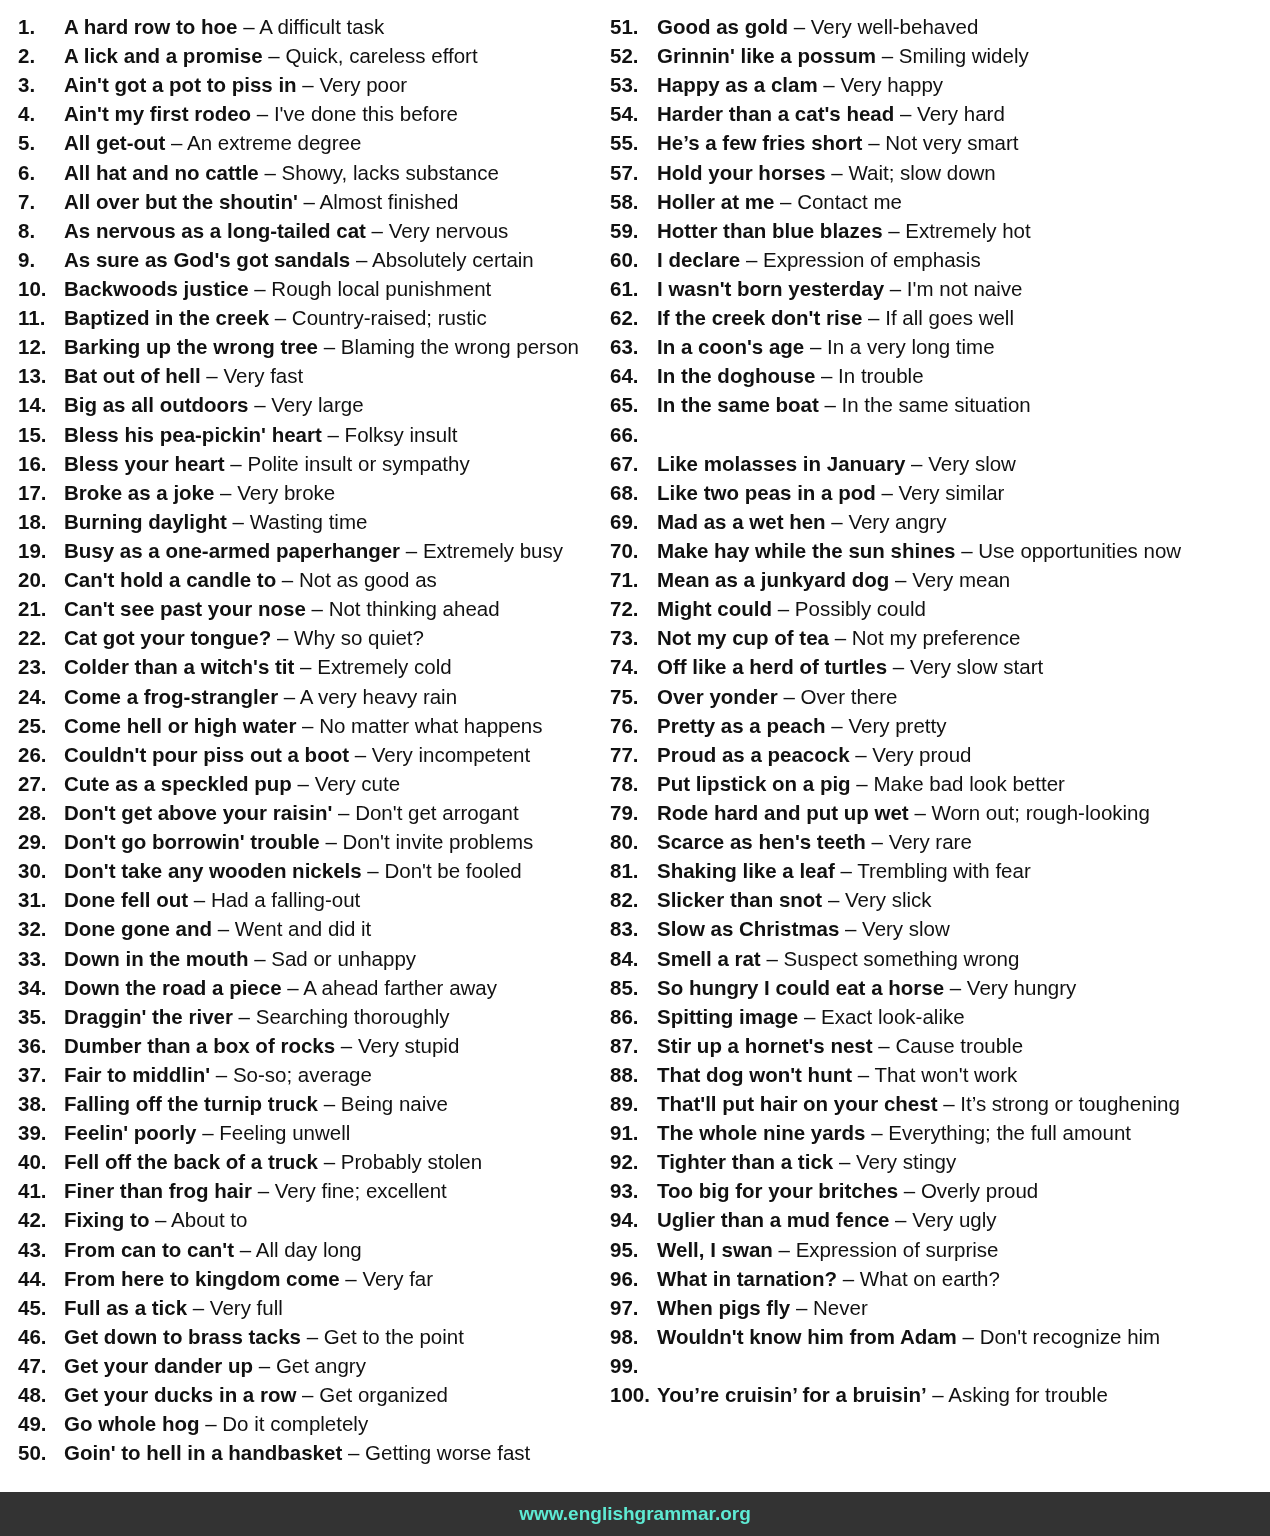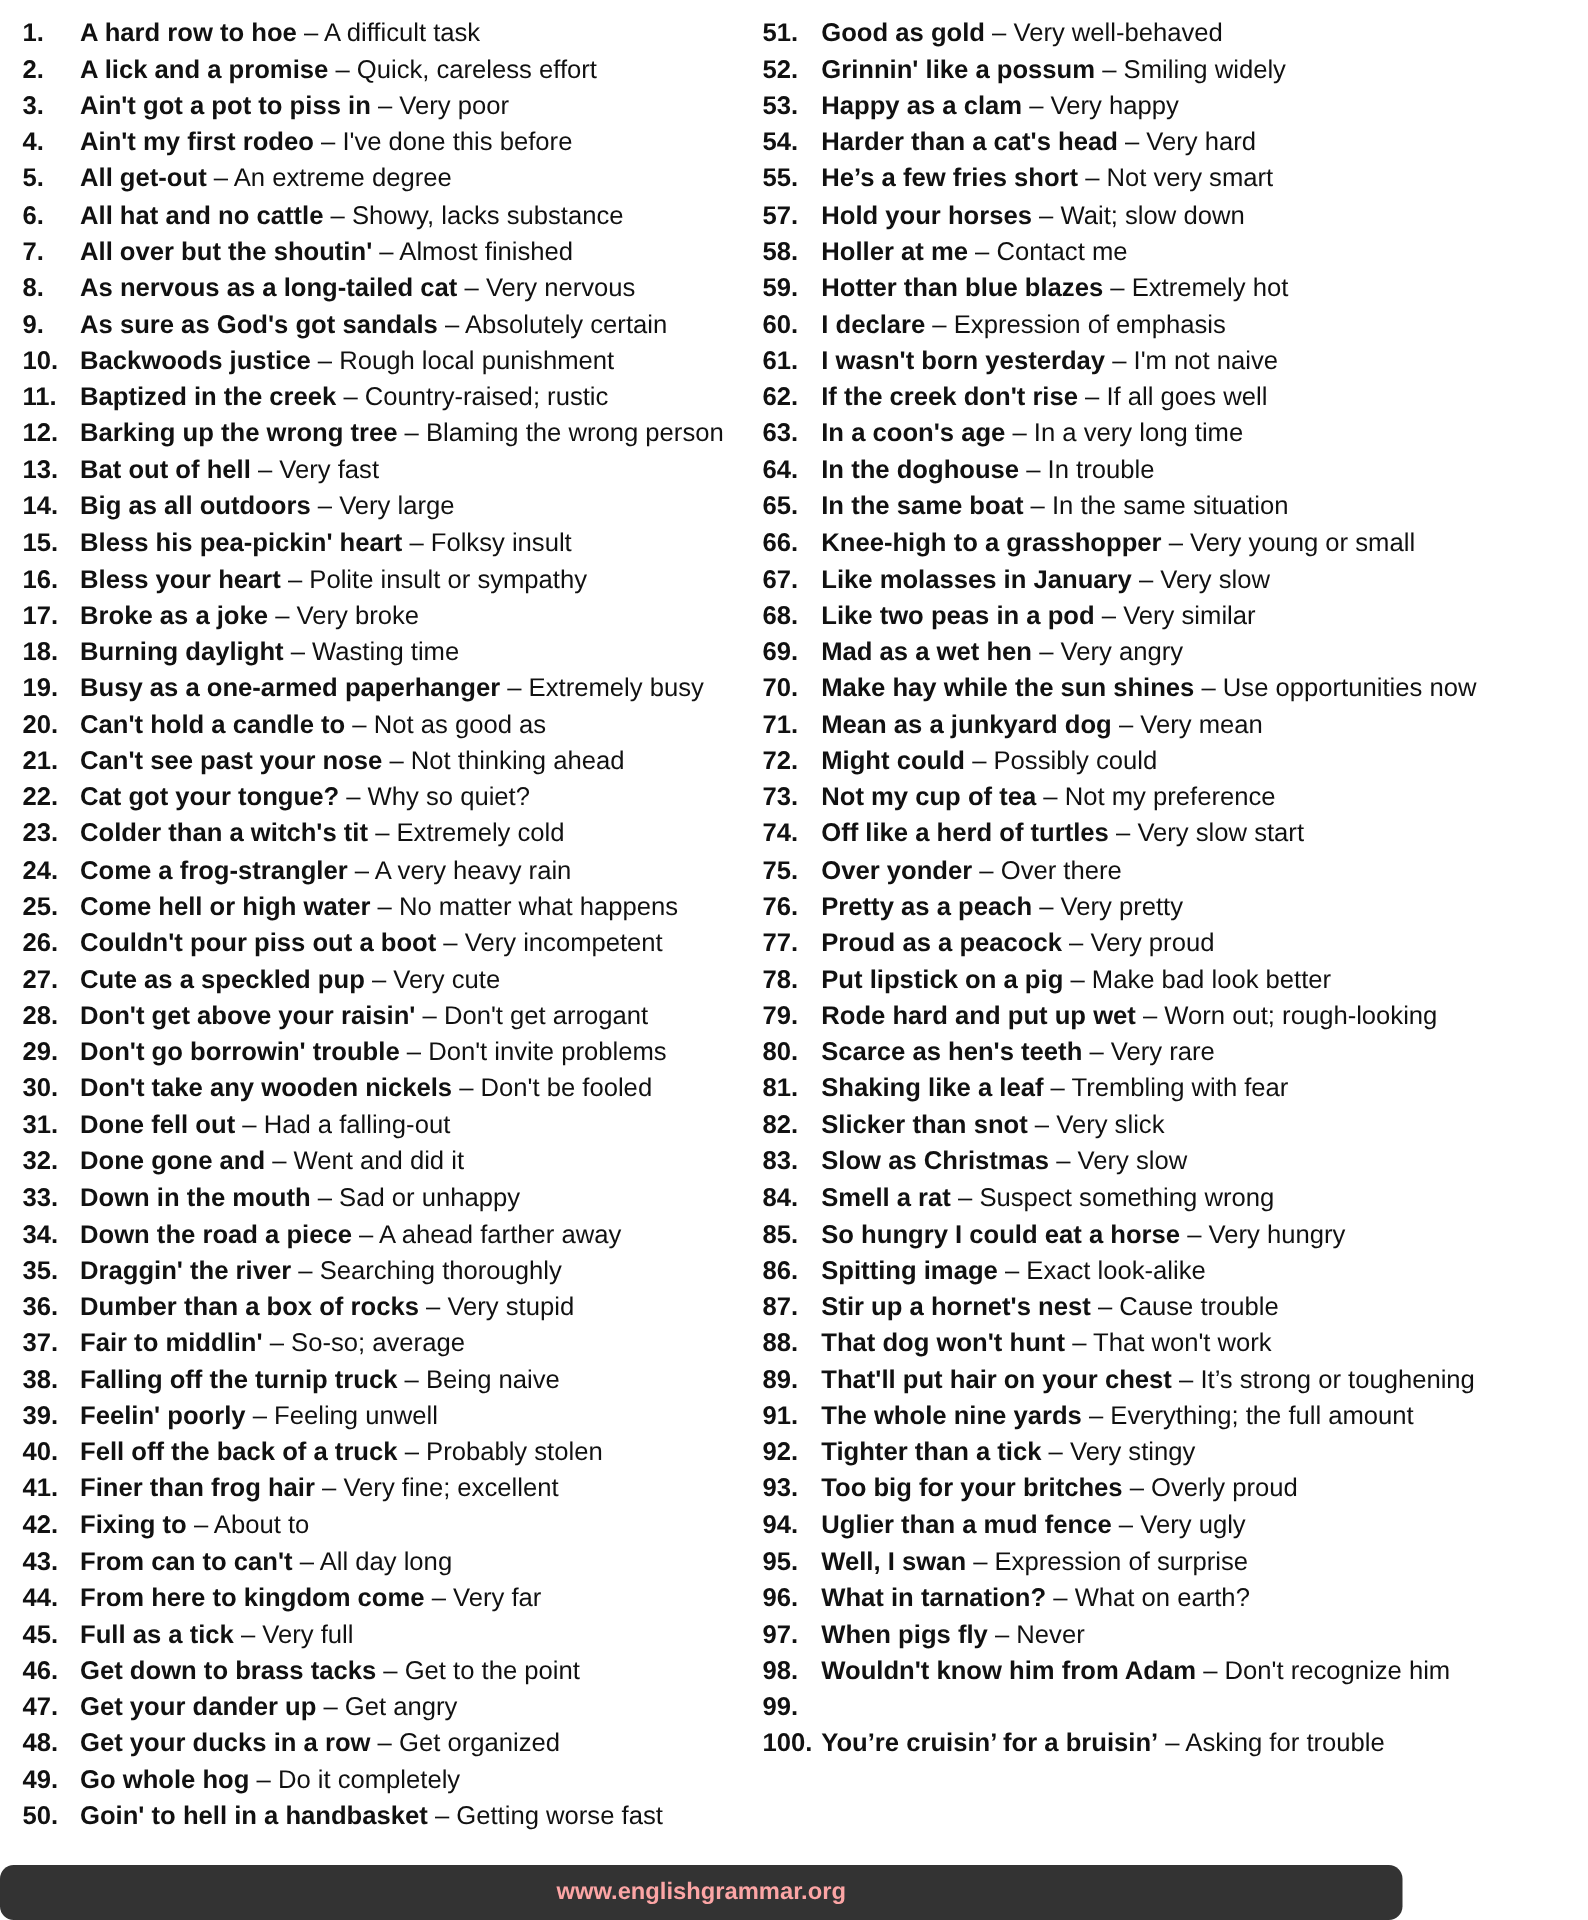--- a/index.html
+++ b/index.html
@@ -6,23 +6,23 @@
   body { width: 1270px; height: 1536px; position: relative; overflow: hidden;
          font-family: "Liberation Sans", sans-serif; color: #111; }
   .col { position: absolute; top: 12px; }
   .col.left { left: 18px; width: 610px; }
   .col.right { left: 610px; width: 627px; }
   .row { height: 29.12px; line-height: 29.12px; font-size: 20.5px; white-space: nowrap; display: flex; }
   .num { font-weight: bold; display: inline-block; }
   .col.left .num { width: 46px; }
   .col.right .num { width: 47px; }
   .term { font-weight: bold; }
-  .footer { position: absolute; left: 0; top: 1492px; width: 1122px; height: 44px;
-            background: #333333; color: #fca5a5; text-align: center; line-height: 44px;
-            font-weight: bold; font-size: 19px; border-radius: 11px; }
+  .footer { position: absolute; left: 0; top: 1492px; width: 1270px; height: 44px;
+            background: #333333; color: #5eead4; text-align: center; line-height: 44px;
+            font-weight: bold; font-size: 19px; }
 </style>
 </head>
 <body>
 
 <div class="col left" id="colL">
     <div class="row">
       <span class="num">1.</span>
       <span><span class="term">A hard row to hoe</span><span> – </span><span>A difficult task</span></span>
     </div>
     <div class="row">
@@ -274,21 +274,20 @@
     <div class="row">
       <span class="num">64.</span>
       <span><span class="term">In the doghouse</span><span> – </span><span>In trouble</span></span>
     </div>
     <div class="row">
       <span class="num">65.</span>
       <span><span class="term">In the same boat</span><span> – </span><span>In the same situation</span></span>
     </div>
     <div class="row">
       <span class="num">66.</span>
-      <span><span class="term">Knee-high to a grasshopper</span><span> – </span><span>Very young or small</span></span>
     </div>
     <div class="row">
       <span class="num">67.</span>
       <span><span class="term">Like molasses in January</span><span> – </span><span>Very slow</span></span>
     </div>
     <div class="row">
       <span class="num">68.</span>
       <span><span class="term">Like two peas in a pod</span><span> – </span><span>Very similar</span></span>
     </div>
     <div class="row">

